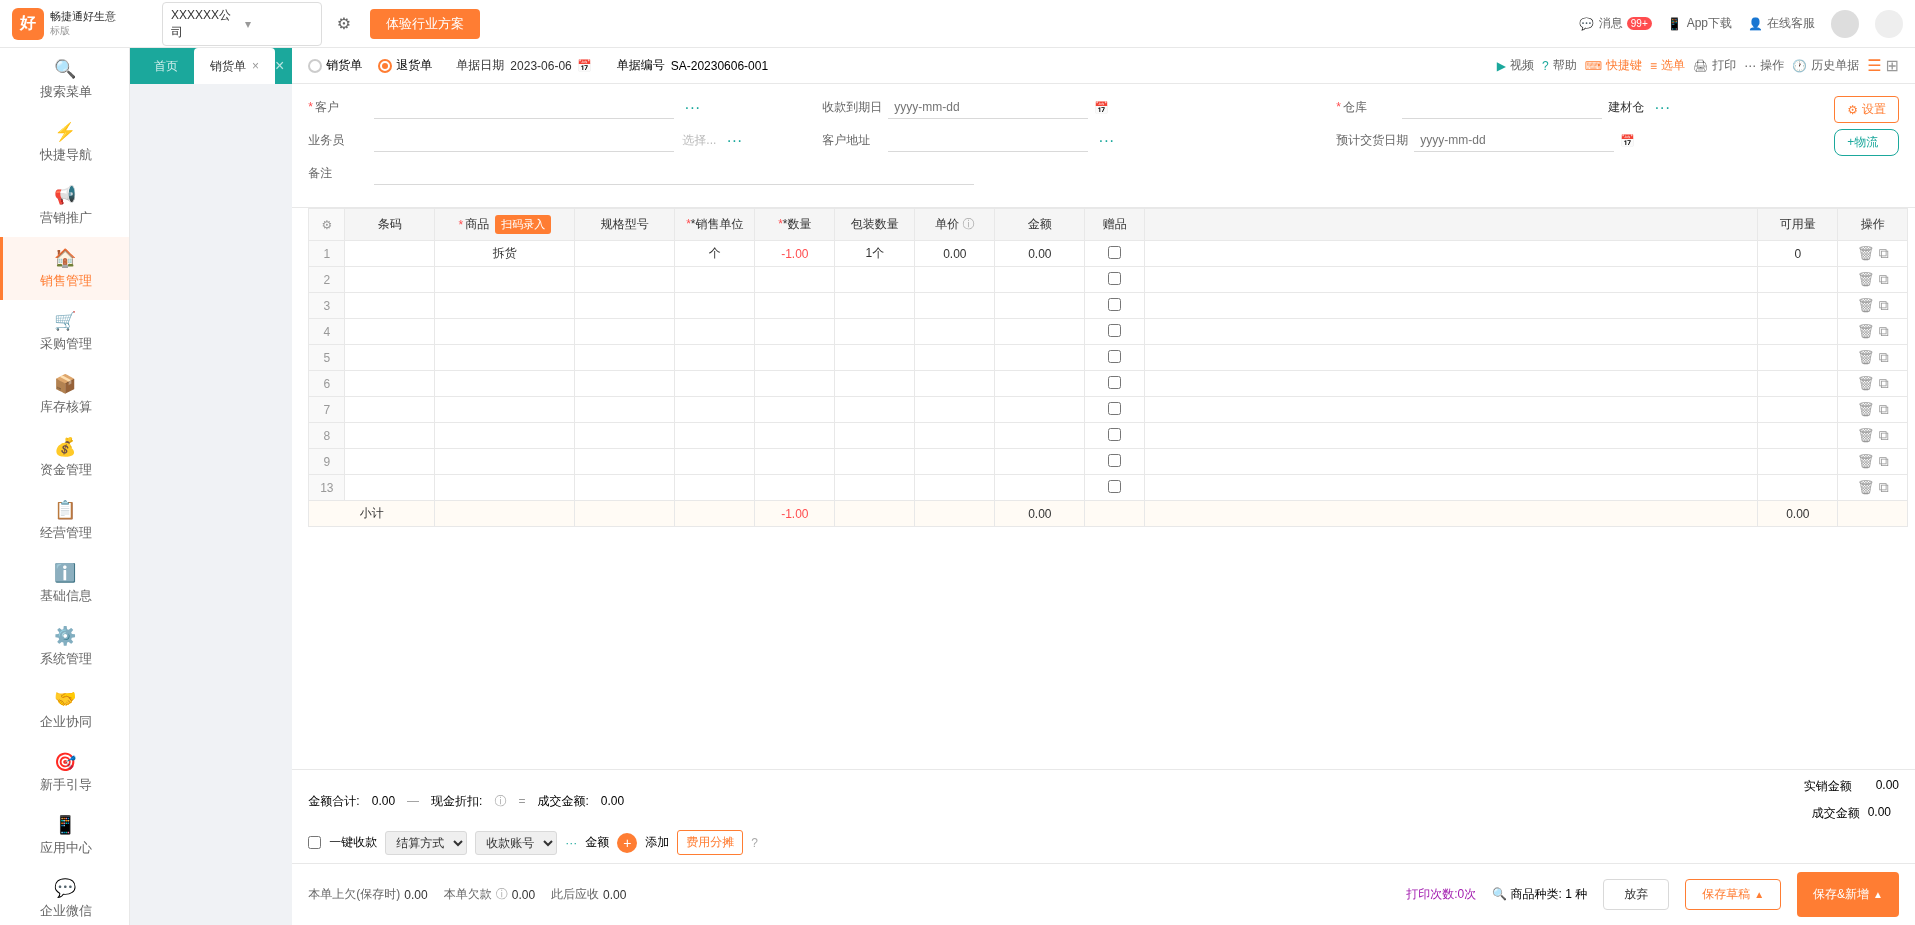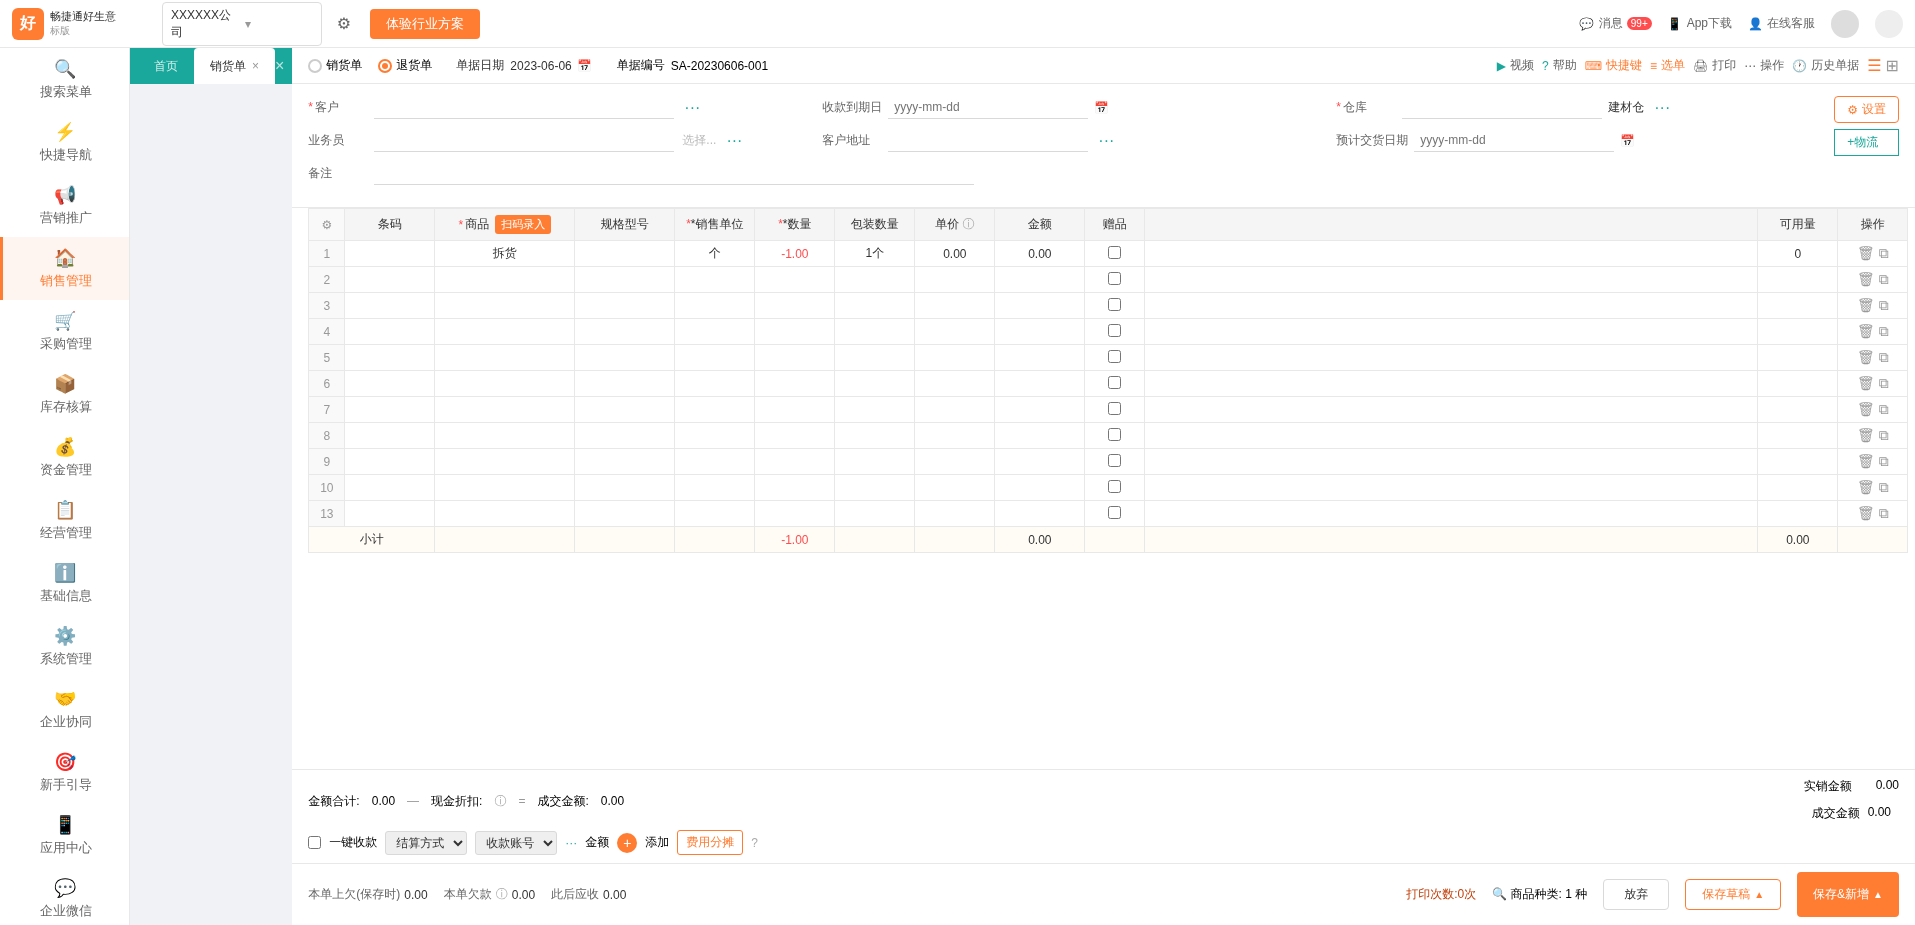--- a/index.html
+++ b/index.html
@@ -236,21 +236,21 @@
       border-radius: 4px;
       padding: 4px 12px;
       cursor: pointer;
       font-size: 12px;
       display: flex; align-items: center; gap: 4px;
     }
     .logistics-btn {
       background: #fff;
       border: 1px solid #1ba89c;
       color: #1ba89c;
-      border-radius: 0;
+      border-radius: 8px;
       padding: 4px 12px;
       cursor: pointer;
       font-size: 12px;
       display: flex; align-items: center; gap: 4px;
     }
 
     
     .table-area {
       flex: 1;
       overflow: auto;
@@ -354,21 +354,21 @@
       background: #fff;
       border-top: 1px solid #e8e8e8;
       padding: 8px 16px;
       display: flex;
       align-items: center;
       gap: 16px;
     }
     .bottom-stat { display: flex; align-items: center; gap: 4px; color: #666; }
     .stat-num { color: #333; }
     .bottom-right { margin-left: auto; display: flex; align-items: center; gap: 16px; }
-    .print-info { color: #c2410c; }
+    .print-info { color: #a21caf; }
     .abandon-btn {
       border: 1px solid #d9d9d9;
       background: #fff;
       color: #333;
       border-radius: 4px;
       padding: 6px 20px;
       cursor: pointer;
     }
     .save-draft-btn {
       border: 1px solid #ff7d33;
@@ -841,40 +841,20 @@
       <td style="flex:1; min-width:200px;"></td>
       <td class="col-available"></td>
       <td class="col-action">
         <div class="action-icons">
           <span class="action-icon-btn">🗑</span>
           <span class="action-icon-btn">⧉</span>
         </div>
       </td>
     </tr>
             <tr>
-      <td class="col-num">10</td>
-      <td class="col-barcode"><input style="border: none; outline: none; width: 100%; text-align: center;" value=""></td>
-      <td class="col-product"></td>
-      <td class="col-spec"><input style="border: none; outline: none; width: 100%; text-align: center;" value=""></td>
-      <td class="col-unit"></td>
-      <td class="col-qty "></td>
-      <td class="col-pack"></td>
-      <td class="col-price"></td>
-      <td class="col-amount"></td>
-      <td class="col-gift"><input type="checkbox" style=""></td>
-      <td style="flex:1; min-width:200px;"></td>
-      <td class="col-available"></td>
-      <td class="col-action">
-        <div class="action-icons">
-          <span class="action-icon-btn">🗑</span>
-          <span class="action-icon-btn">⧉</span>
-        </div>
-      </td>
-    </tr>
-            <tr>
       <td class="col-num">13</td>
       <td class="col-barcode"><input style="border: none; outline: none; width: 100%; text-align: center;" value=""></td>
       <td class="col-product"></td>
       <td class="col-spec"><input style="border: none; outline: none; width: 100%; text-align: center;" value=""></td>
       <td class="col-unit"></td>
       <td class="col-qty "></td>
       <td class="col-pack"></td>
       <td class="col-price"></td>
       <td class="col-amount"></td>
       <td class="col-gift"><input type="checkbox" style=""></td>

